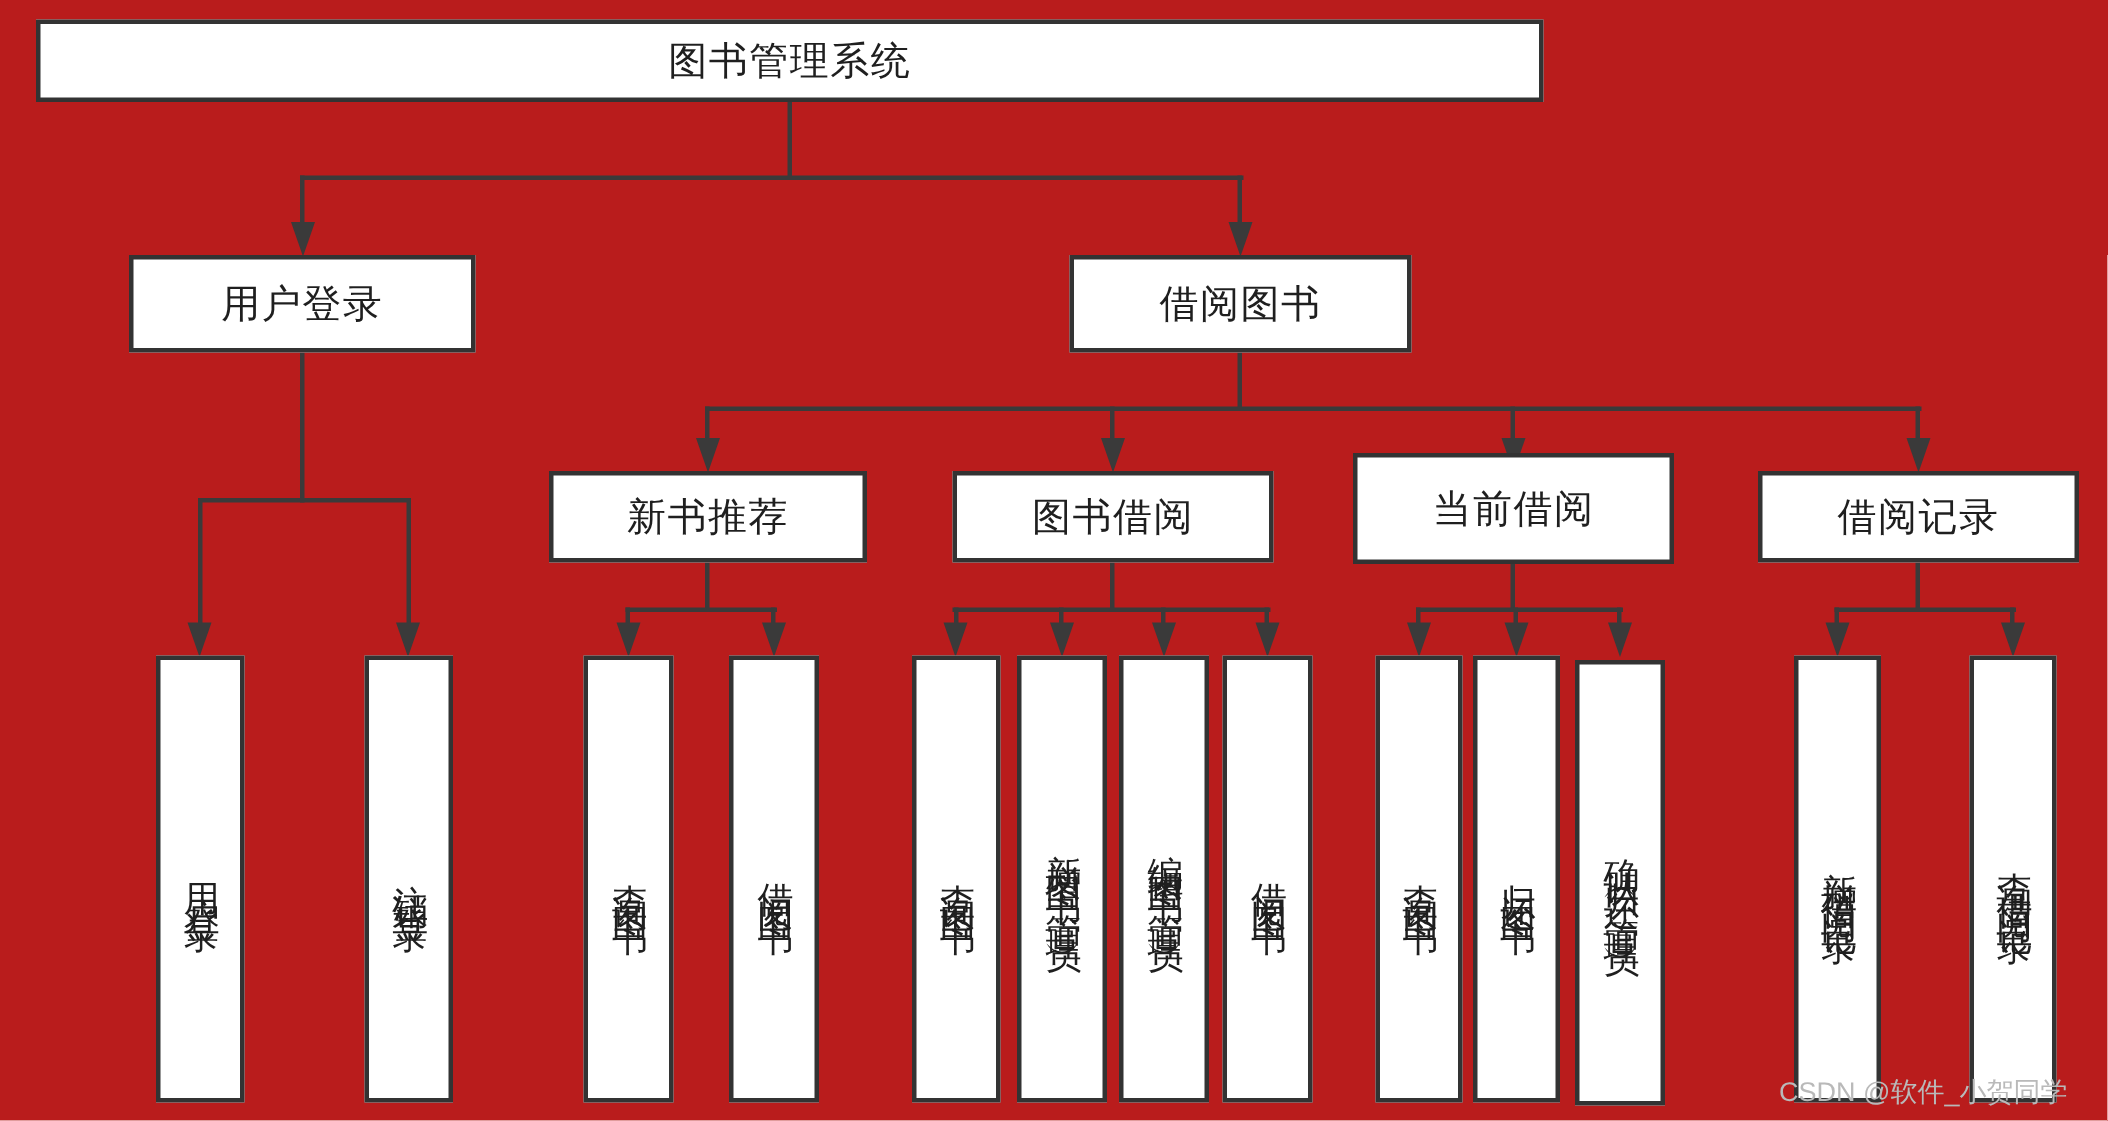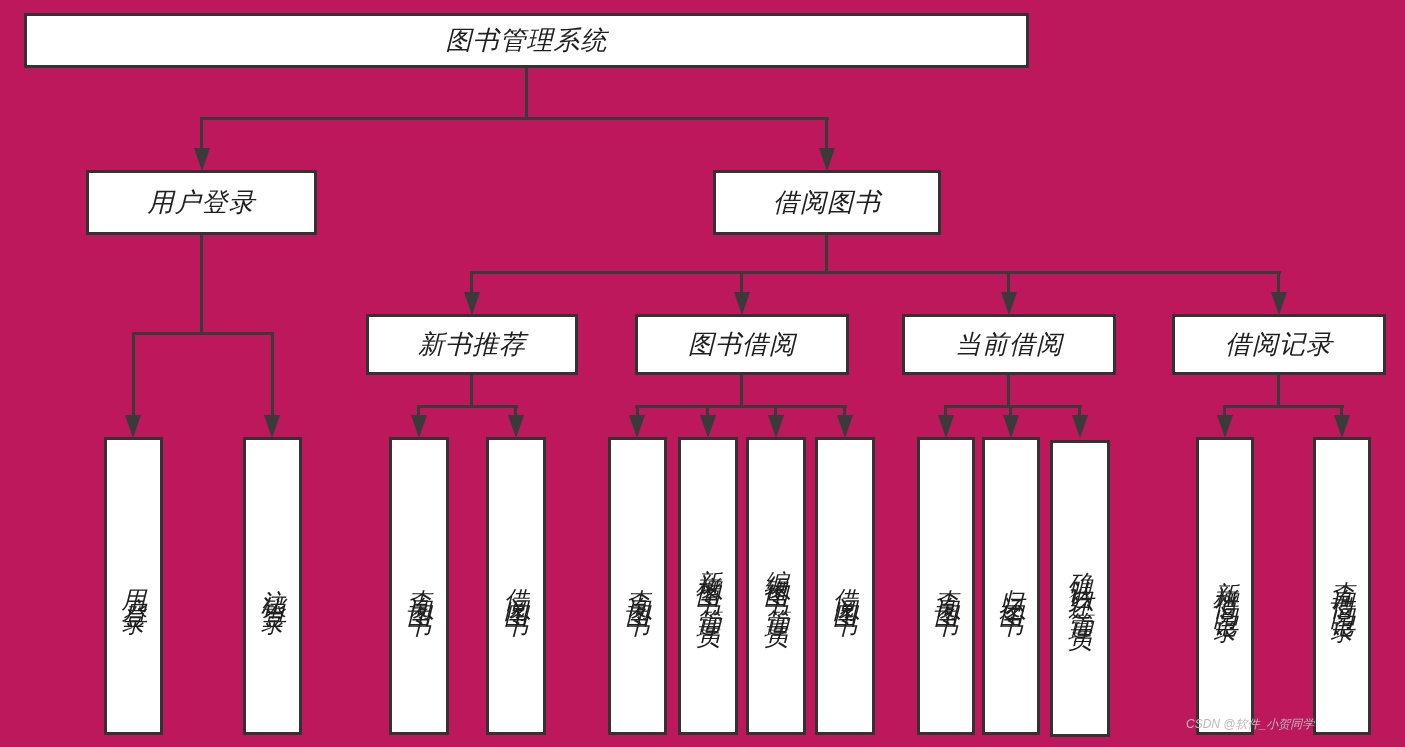--- a/index.html
+++ b/index.html
@@ -1,22 +1,21 @@
 <!DOCTYPE html>
 <html lang="zh"><head>
 <meta charset="utf-8">
 <style>
   html,body{margin:0;padding:0;background:#ffffff;}
   .canvas{
     position:relative;
     width:1405px;height:747px;
-    background:#be185d;
+    background:#b91c1c;
     font-family:"Liberation Sans", sans-serif;
     overflow:hidden;
-    font-style:italic;
   }
   
   .node{
     position:absolute;
     background:#ffffff;
     border:3px solid #333333;
     box-sizing:border-box;
     display:flex;align-items:center;justify-content:center;
     color:#1f1f1f;
     z-index:2;
@@ -36,21 +35,21 @@
   .arrow{
     position:absolute;width:0;height:0;
     border-left:8px solid transparent;
     border-right:8px solid transparent;
     border-top:23px solid #3a3a3a;
     z-index:1;
   }
   .watermark{
     position:absolute;
     left:1186px;top:716px;
-    font-size:12px;
+    font-size:18px;
     color:#b9b9b9;
     white-space:nowrap;
     z-index:5;
   }
 </style>
 </head>
 <body>
 
 <div class="canvas">
 
@@ -113,21 +112,21 @@
   <div class="vl" style="left:1340px;top:405px;height:12px;"></div>
   <div class="arrow" style="left:1334px;top:415px;"></div>
 
   <div class="node h" style="left:24px;top:13px;width:1005px;height:55px;">图书管理系统</div>
 
   <div class="node h" style="left:86px;top:170px;width:231px;height:65px;">用户登录</div>
   <div class="node h" style="left:713px;top:170px;width:228px;height:65px;">借阅图书</div>
 
   <div class="node h" style="left:635px;top:314px;width:214px;height:61px;">图书借阅</div>
   <div class="node h" style="left:366px;top:314px;width:212px;height:61px;">新书推荐</div>
-  <div class="node h" style="left:902px;top:314px;width:214px;height:61px;text-align:right;">当前借阅</div>
+  <div class="node h" style="left:902px;top:302px;width:214px;height:74px;text-align:right;">当前借阅</div>
   <div class="node h" style="left:1172px;top:314px;width:214px;height:61px;">借阅记录</div>
 
   <div class="node v" style="left:104px;top:437px;width:59px;height:298px;">
     <span>用户登录</span>
   </div>
   <div class="node v" style="left:243px;top:437px;width:59px;height:298px;">
     <span>注销登录</span>
   </div>
 
   <div class="node v" style="left:389px;top:437px;width:60px;height:298px;">

